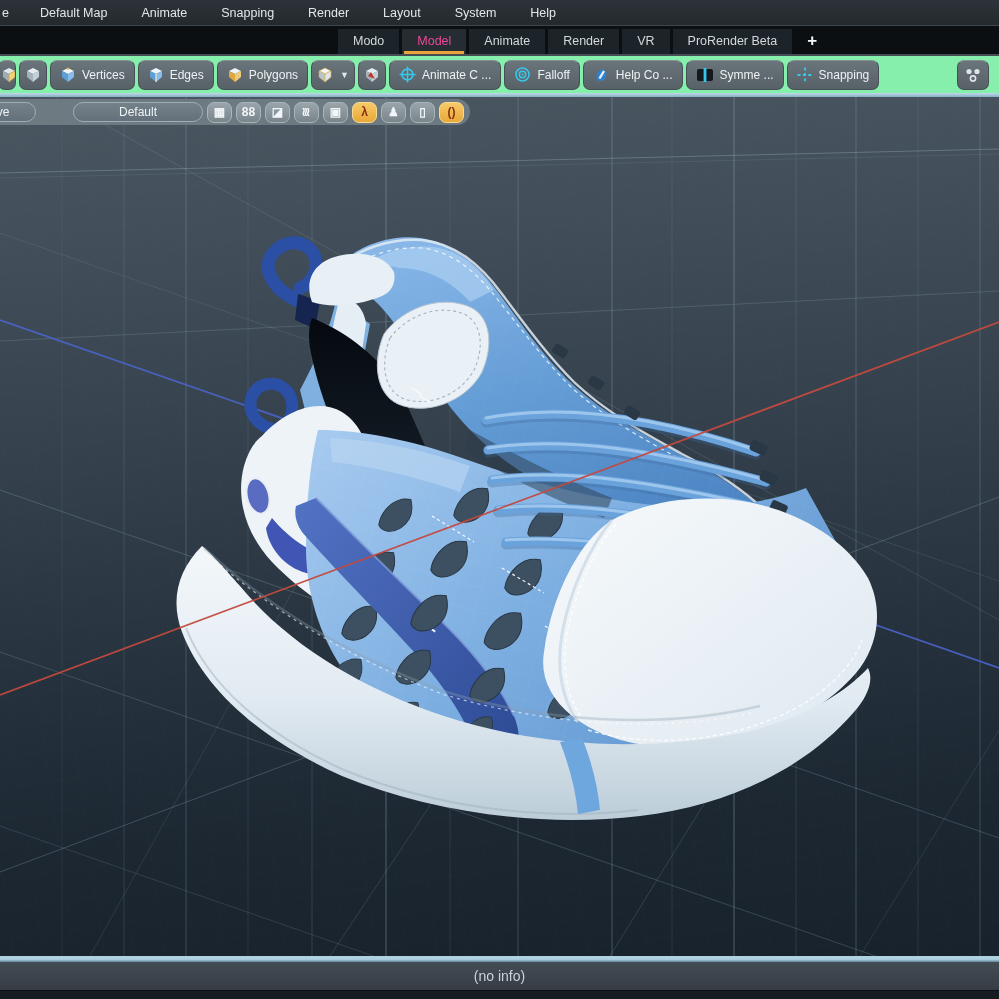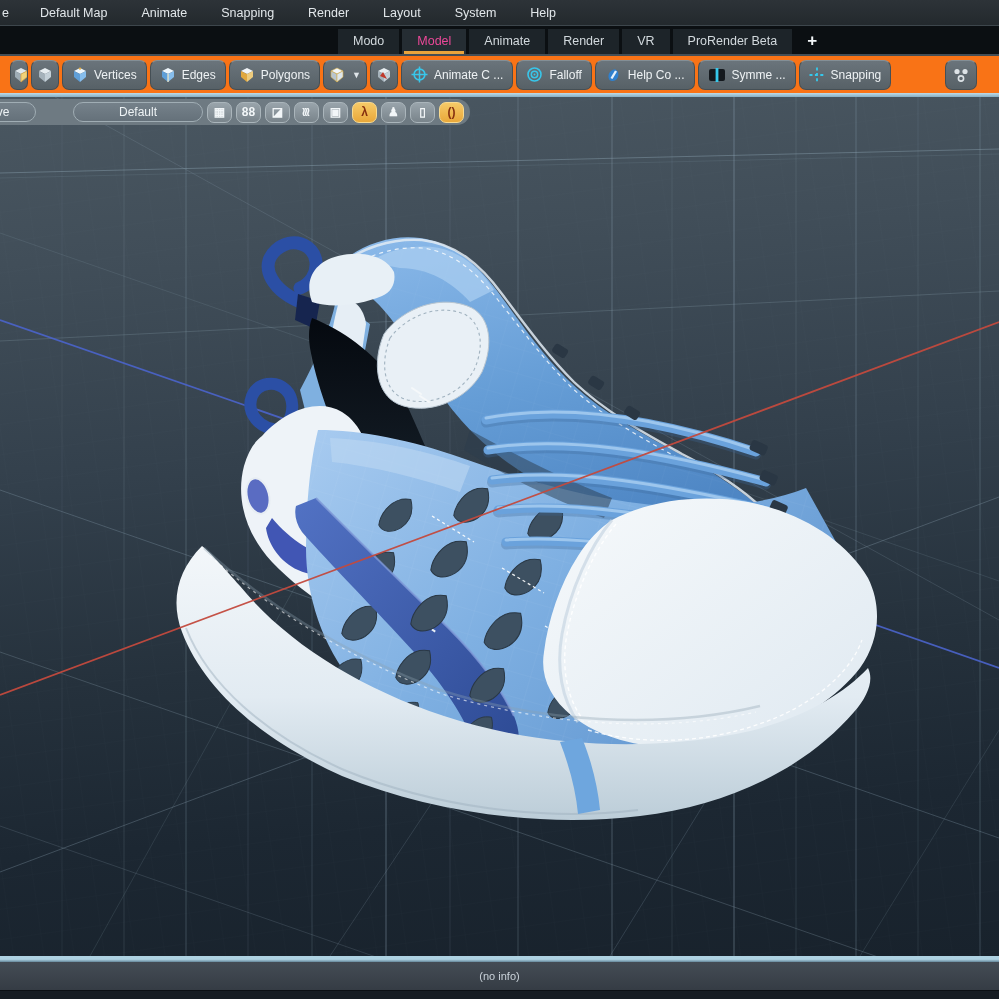--- a/index.html
+++ b/index.html
@@ -22,41 +22,41 @@
   .tabs{display:flex;align-items:flex-end;margin-left:338px;height:100%;}
   .tab{position:relative;background:#1d2429;color:#d2d9dd;font-size:12.5px;
     padding:5px 15px 6px;margin-right:3px;height:25px;display:flex;align-items:center;}
   .tab.active{background:#252d33;color:#ec4899;}
   .tab.active::after{content:"";position:absolute;left:2px;right:2px;bottom:0;height:3px;
     background:#e9a43c;}
   .tab-add{color:#f4f7f9;font-size:17px;font-weight:bold;padding:0 12px 3px;}
 
   
   .toolbar1{position:absolute;left:0;top:54px;width:999px;height:39px;
-    background:#f97316;border-top:2px solid #454e55;
-    display:flex;align-items:center;padding:0 16px;}
+    background:#86efac;border-top:2px solid #454e55;
+    display:flex;align-items:center;padding:0 4px;}
   .tb-btn{height:30px;background:linear-gradient(#6a747b,#576167);
     border:1px solid #454f55;border-top-color:#848f96;border-radius:7px;
     color:#eef2f4;font-size:12px;display:flex;align-items:center;gap:6px;
     padding:0 9px;margin-right:3px;white-space:nowrap;flex:none;}
   .tb-btn.icon-only{padding:0 5px;}
   .tb-btn.partial{width:18px;margin-left:-6px;overflow:hidden;padding:0 2px;}
   .tb-btn svg{display:block;}
   .tb-chevron{font-size:9px;color:#dfe5e9;margin-left:1px;}
   .tb-spacer{flex:1;}
   .tb-dots{margin-right:6px;}
 
   
   .vp-border-top{position:absolute;left:0;top:93px;width:999px;height:4px;
     background:linear-gradient(#bedbe9,#86aec2);}
   .vp-border-bottom{position:absolute;left:0;top:956px;width:999px;height:6px;
     background:linear-gradient(#aed2e2 0 55%,#64869a);}
   .statusbar{position:absolute;left:0;top:962px;width:999px;height:28px;
     background:linear-gradient(#444c55,#353c44);display:flex;align-items:center;justify-content:center;
-    color:#c9d2d9;font-size:11px;}
+    color:#c9d2d9;font-size:14px;}
   .bottombar{position:absolute;left:0;top:990px;width:999px;height:9px;
     background:#161c22;border-top:1px solid #0b0f13;}
 
   
   .viewport{position:absolute;left:0;top:97px;width:999px;height:859px;
     background:linear-gradient(176deg,#4a5761 0%,#414e59 18%,#33404c 42%,#25313c 64%,#1c2732 82%,#18222c 100%);
     overflow:hidden;}
   .viewport svg{position:absolute;left:0;top:0;}
 
   

